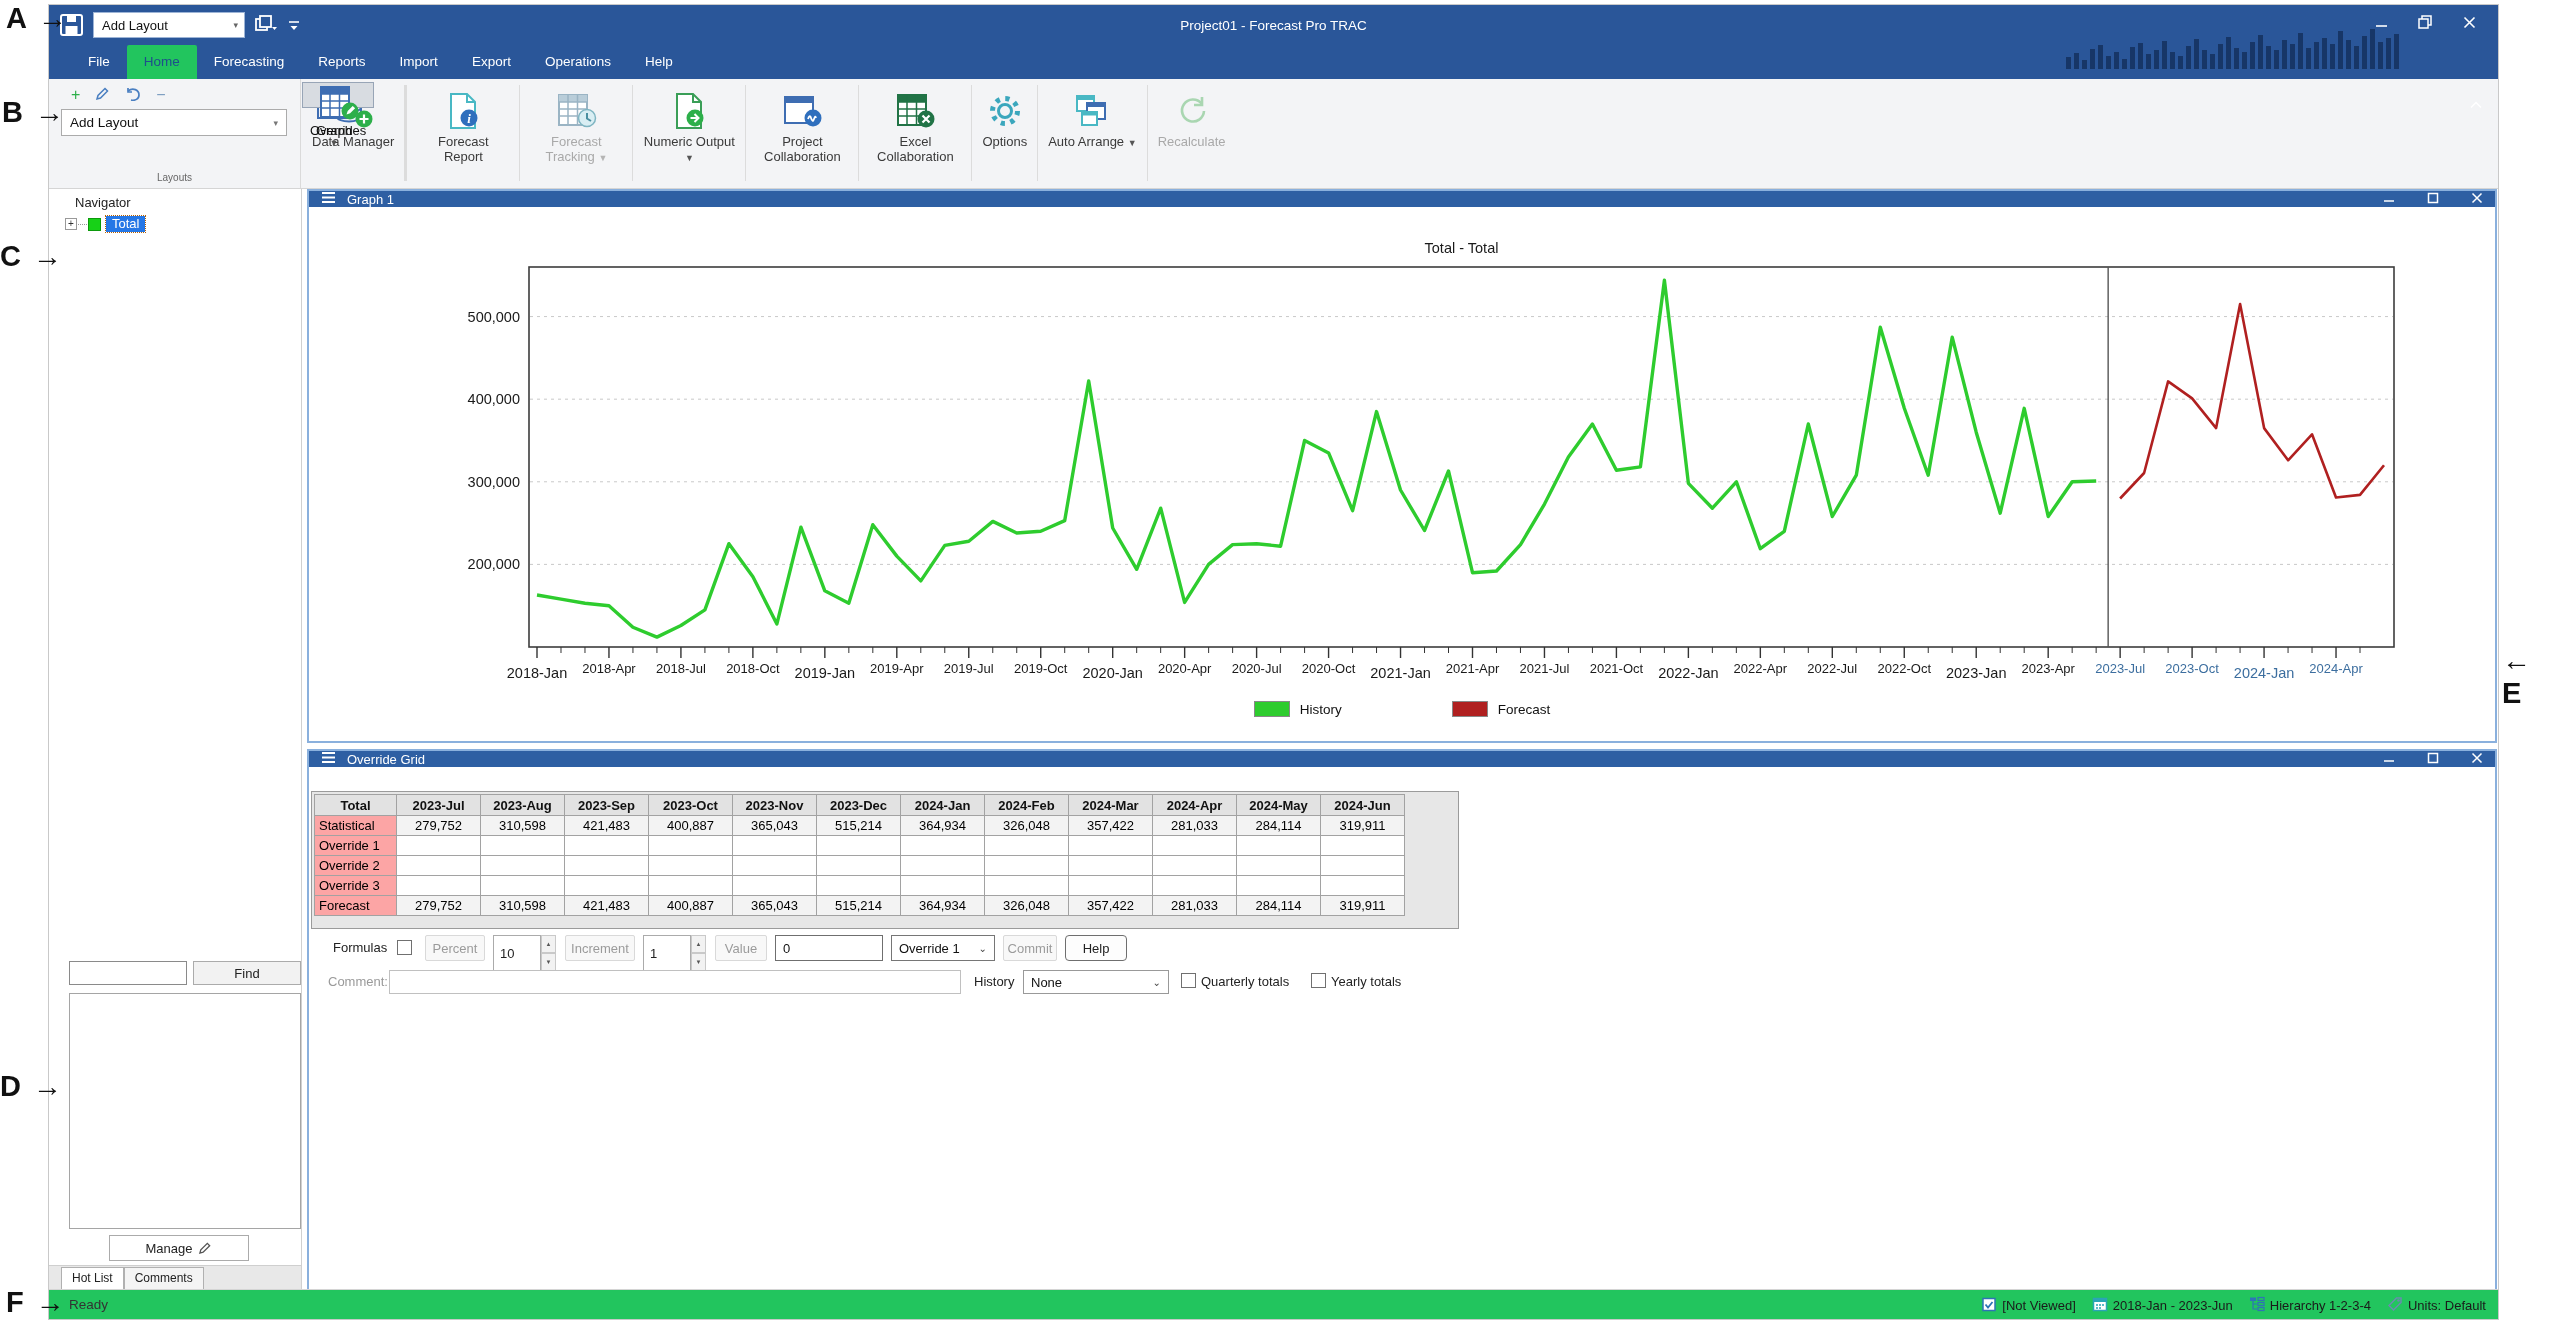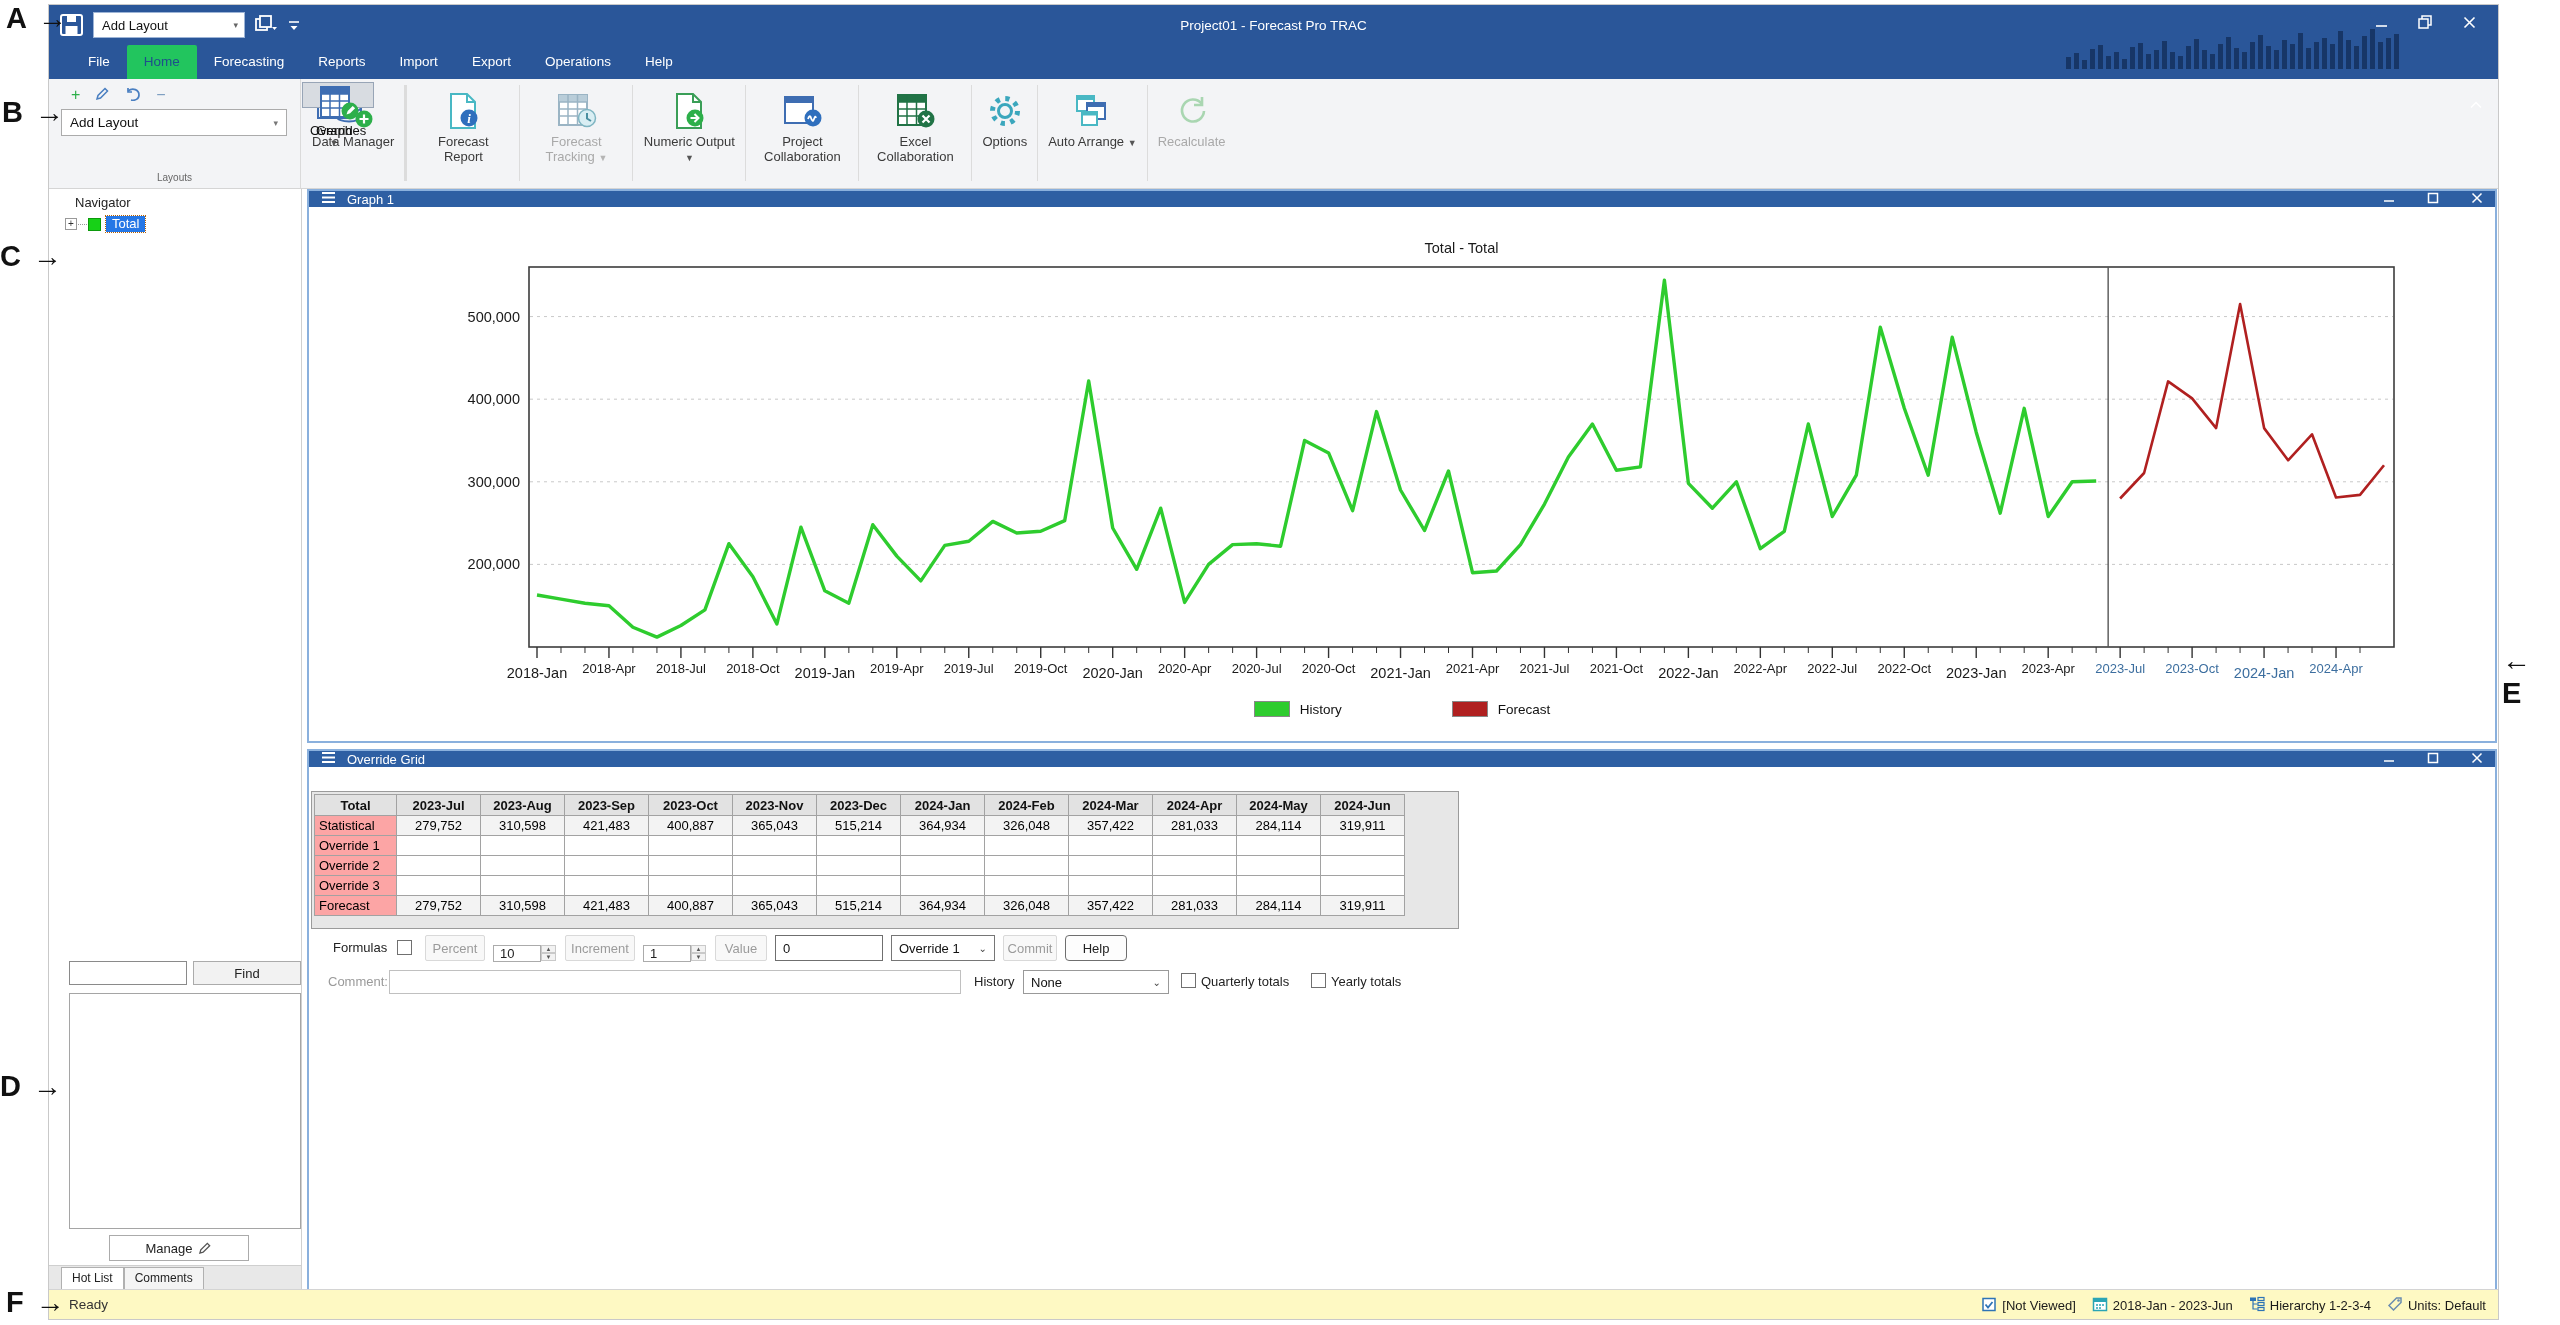--- a/index.html
+++ b/index.html
@@ -100,32 +100,32 @@
   #ov-table tr.blank td:not(.rowlab) { background:#fff; }
 
   
   .ctl-label { position:absolute; font-size:13px; color:#222; line-height:26px; }
   .ctl-label.dim { color:#9a9a9a; }
   .cbx { position:absolute; width:15px; height:15px; border:1px solid #707070; background:#fff; }
   .btn { position:absolute; height:26px; border:1px solid #b9b9b9; background:#f6f6f6; border-radius:2px; font-size:13px;
          display:flex; align-items:center; justify-content:center; color:#222; }
   .btn.dis { color:#9b9b9b; border-color:#d9d9d9; background:#f8f8f8; }
   .btn.hlp { border:1px solid #6f6f6f; background:#fdfdfd; border-radius:4px; }
-  .spin { position:absolute; height:36px; display:flex;align-items:center; }
+  .spin { position:absolute; height:36px; display:flex; }
   .spin .sv { width:48px; border:1px solid #ababab; background:#fff; font-size:13px; display:flex; align-items:center; padding-left:6px; color:#222; }
   .spin .sb { width:15px; display:flex; flex-direction:column; }
   .spin .sb div { flex:1; border:1px solid #c9c9c9; background:#f2f2f2; font-size:6px; color:#555; display:flex; align-items:center; justify-content:center; }
   .inputbox { position:absolute; height:26px; border:1px solid #6f6f6f; background:#fff; font-size:13px; display:flex; align-items:center; padding-left:7px; color:#111; }
   .sel { position:absolute; height:26px; border:1px solid #767676; background:#fff; font-size:13px; display:flex; align-items:center;
          justify-content:space-between; padding:0 7px; color:#111; }
   .sel .chev { color:#444; font-size:10px; }
   .txt-input { position:absolute; height:24px; border:1px solid #c0c0c0; background:#fff; font-size:13px; padding:0 6px; }
 
   
-  #statusbar { position:absolute; left:0; right:0; bottom:0; height:30px; background:#fef9c3; border-top:1px solid #d4d4d4; }
+  #statusbar { position:absolute; left:0; right:0; bottom:0; height:30px; background:#22c55e; border-top:1px solid #d4d4d4; }
   #status-ready { position:absolute; left:20px; top:0; height:30px; line-height:30px; font-size:13.5px; color:#333; }
   #status-right { position:absolute; right:12px; top:0; height:30px; display:flex; align-items:center; gap:6px; }
   .st-item { display:flex; align-items:center; gap:5px; font-size:13px; color:#1a1a1a; margin-left:10px; }
 </style>
 </head>
 <body>
 
 <div id="canvas">
 
   <div id="annotations">

